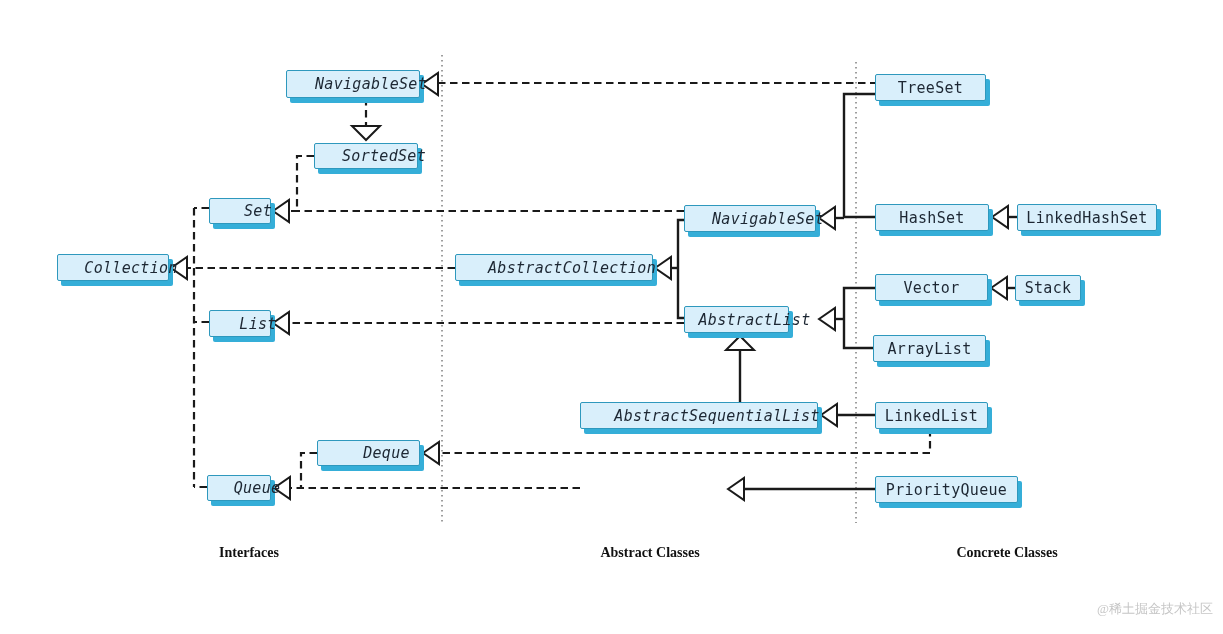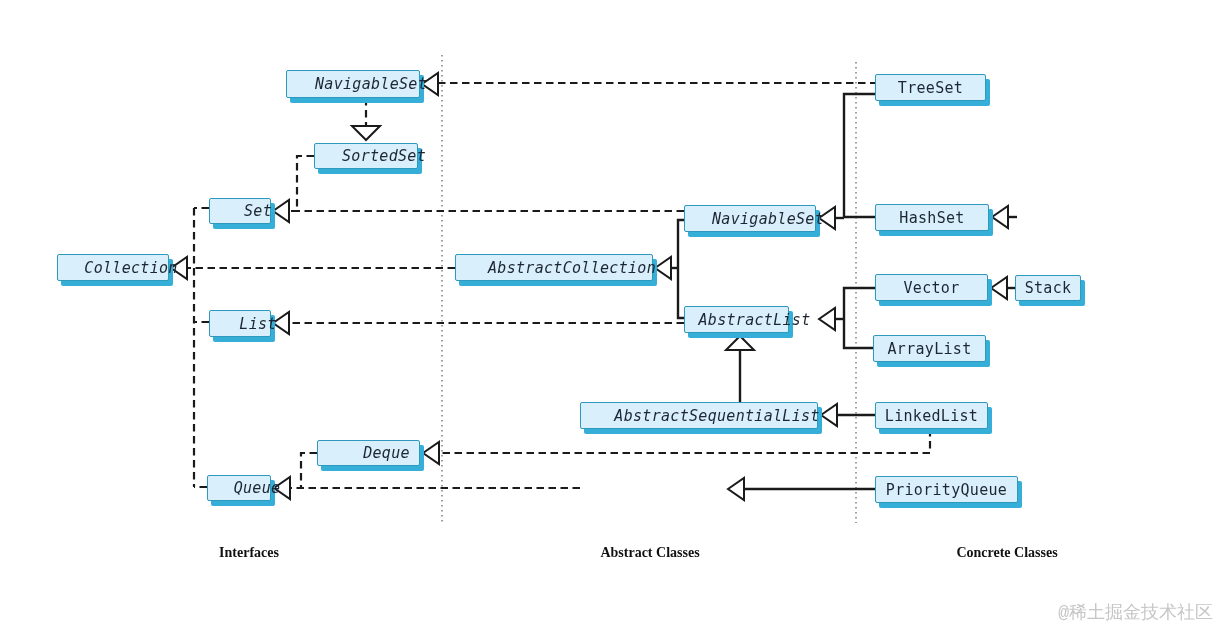--- a/index.html
+++ b/index.html
@@ -23,21 +23,21 @@
   .solid{fill:none;stroke:var(--line-color,#1a1a1a);stroke-width:2.4;}
   .tri{fill:#ffffff;stroke:var(--line-color,#1a1a1a);stroke-width:2;stroke-linejoin:miter;}
   .sep{fill:none;stroke:#3c3c3c;stroke-width:1;stroke-dasharray:1.5 3.5;}
   .col-label{
     position:absolute;transform:translateX(-50%);
     font-family:"Liberation Serif",serif;font-weight:bold;font-size:14px;color:#111;
     white-space:nowrap;
   }
   .watermark{
     position:absolute;right:10px;top:600px;
-    font-family:Liberation Mono, monospace;font-size:18px;color:#c6c6c6;
+    font-family:Liberation Serif, serif;font-size:13px;color:#c6c6c6;
     white-space:nowrap;
   }
 </style>
 </head>
 <body>
 
 <div class="stage">
 
   <svg class="layer" width="1223" height="634" viewBox="0 0 1223 634">
 
@@ -95,20 +95,21 @@
   <div class="node italic" style="left:317px;top:440px;width:103px;height:26px">Deque</div>
   <div class="node italic" style="left:207px;top:475px;width:64px;height:26px">Queue</div>
 
   <div class="node italic" style="left:684px;top:205px;width:132px;height:27px">NavigableSet</div>
   <div class="node italic" style="left:455px;top:254px;width:198px;height:27px">AbstractCollection</div>
   <div class="node italic" style="left:684px;top:306px;width:105px;height:27px">AbstractList</div>
   <div class="node italic" style="left:580px;top:402px;width:238px;height:27px">AbstractSequentialList</div>
 
   <div class="node" style="left:875px;top:74px;width:111px;height:27px">TreeSet</div>
   <div class="node" style="left:875px;top:204px;width:114px;height:27px">HashSet</div>
+  <div class="node" style="left:1017px;top:204px;width:140px;height:27px">LinkedHashSet</div>
   <div class="node" style="left:875px;top:274px;width:113px;height:27px">Vector</div>
   <div class="node" style="left:1015px;top:275px;width:66px;height:26px">Stack</div>
   <div class="node" style="left:873px;top:335px;width:113px;height:27px">ArrayList</div>
   <div class="node" style="left:875px;top:402px;width:113px;height:27px">LinkedList</div>
   <div class="node" style="left:875px;top:476px;width:143px;height:27px">PriorityQueue</div>
 
   <div class="col-label" style="left:249px;top:545px">Interfaces</div>
   <div class="col-label" style="left:650px;top:545px">Abstract Classes</div>
   <div class="col-label" style="left:1007px;top:545px">Concrete Classes</div>
 

